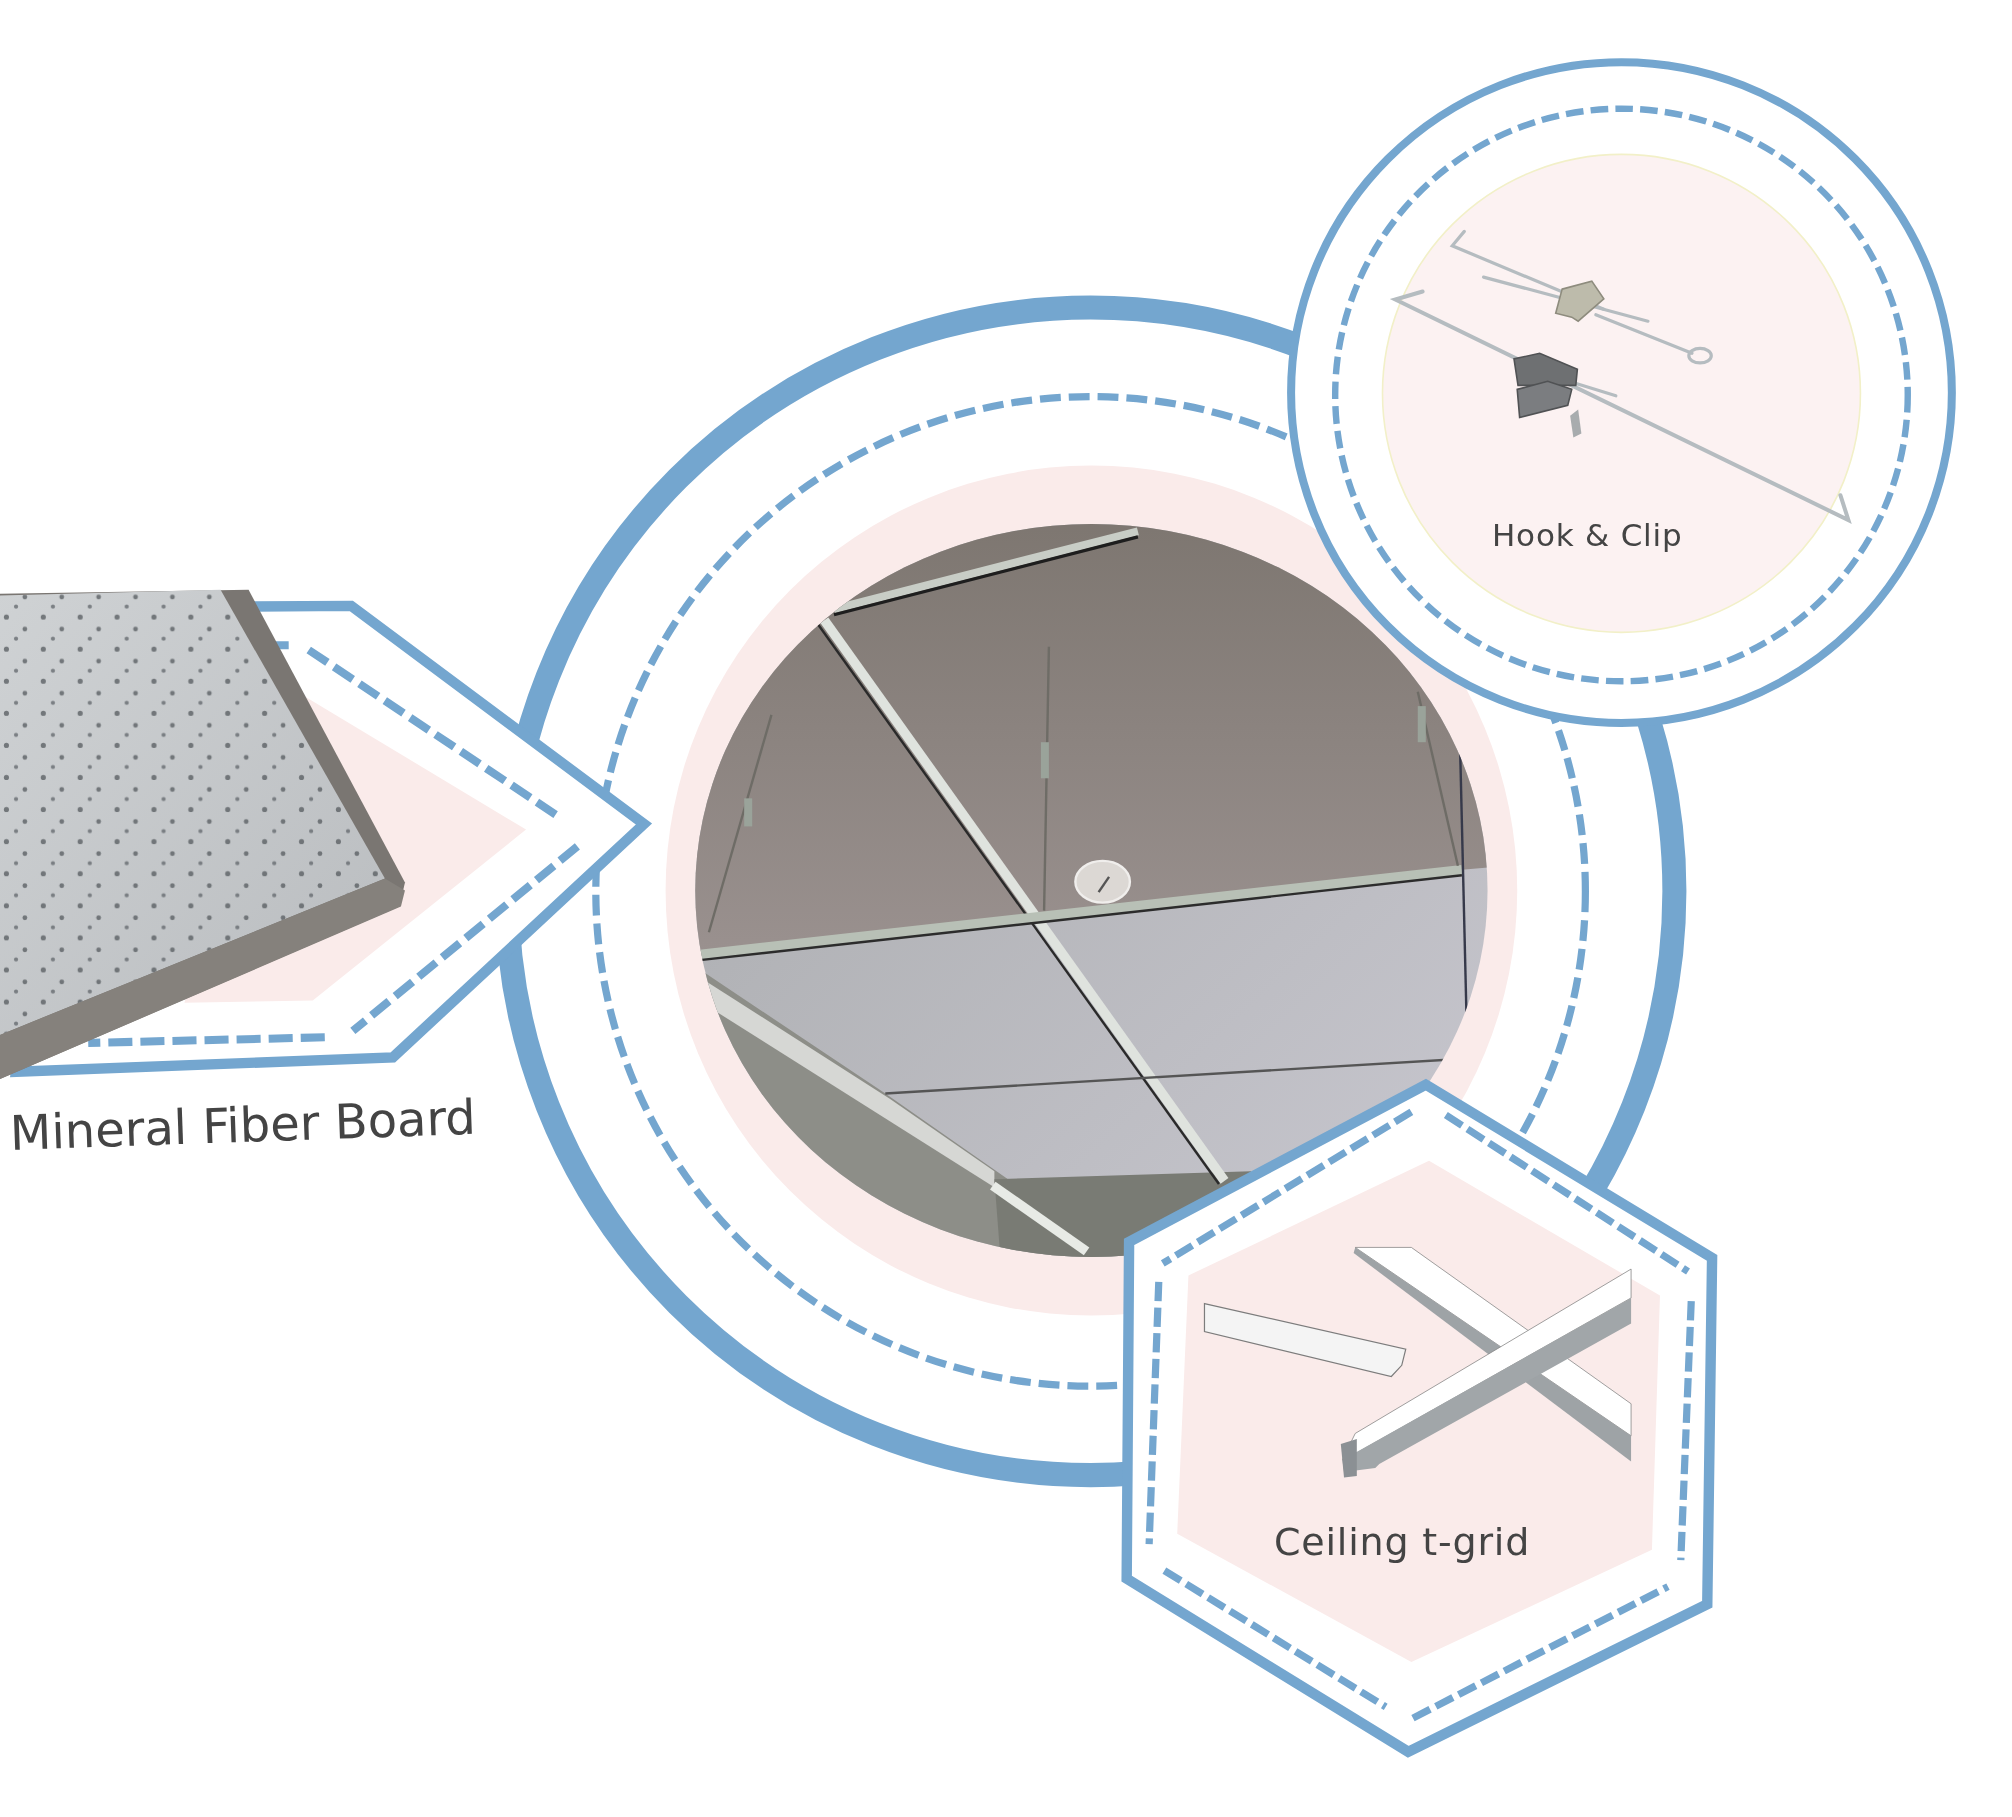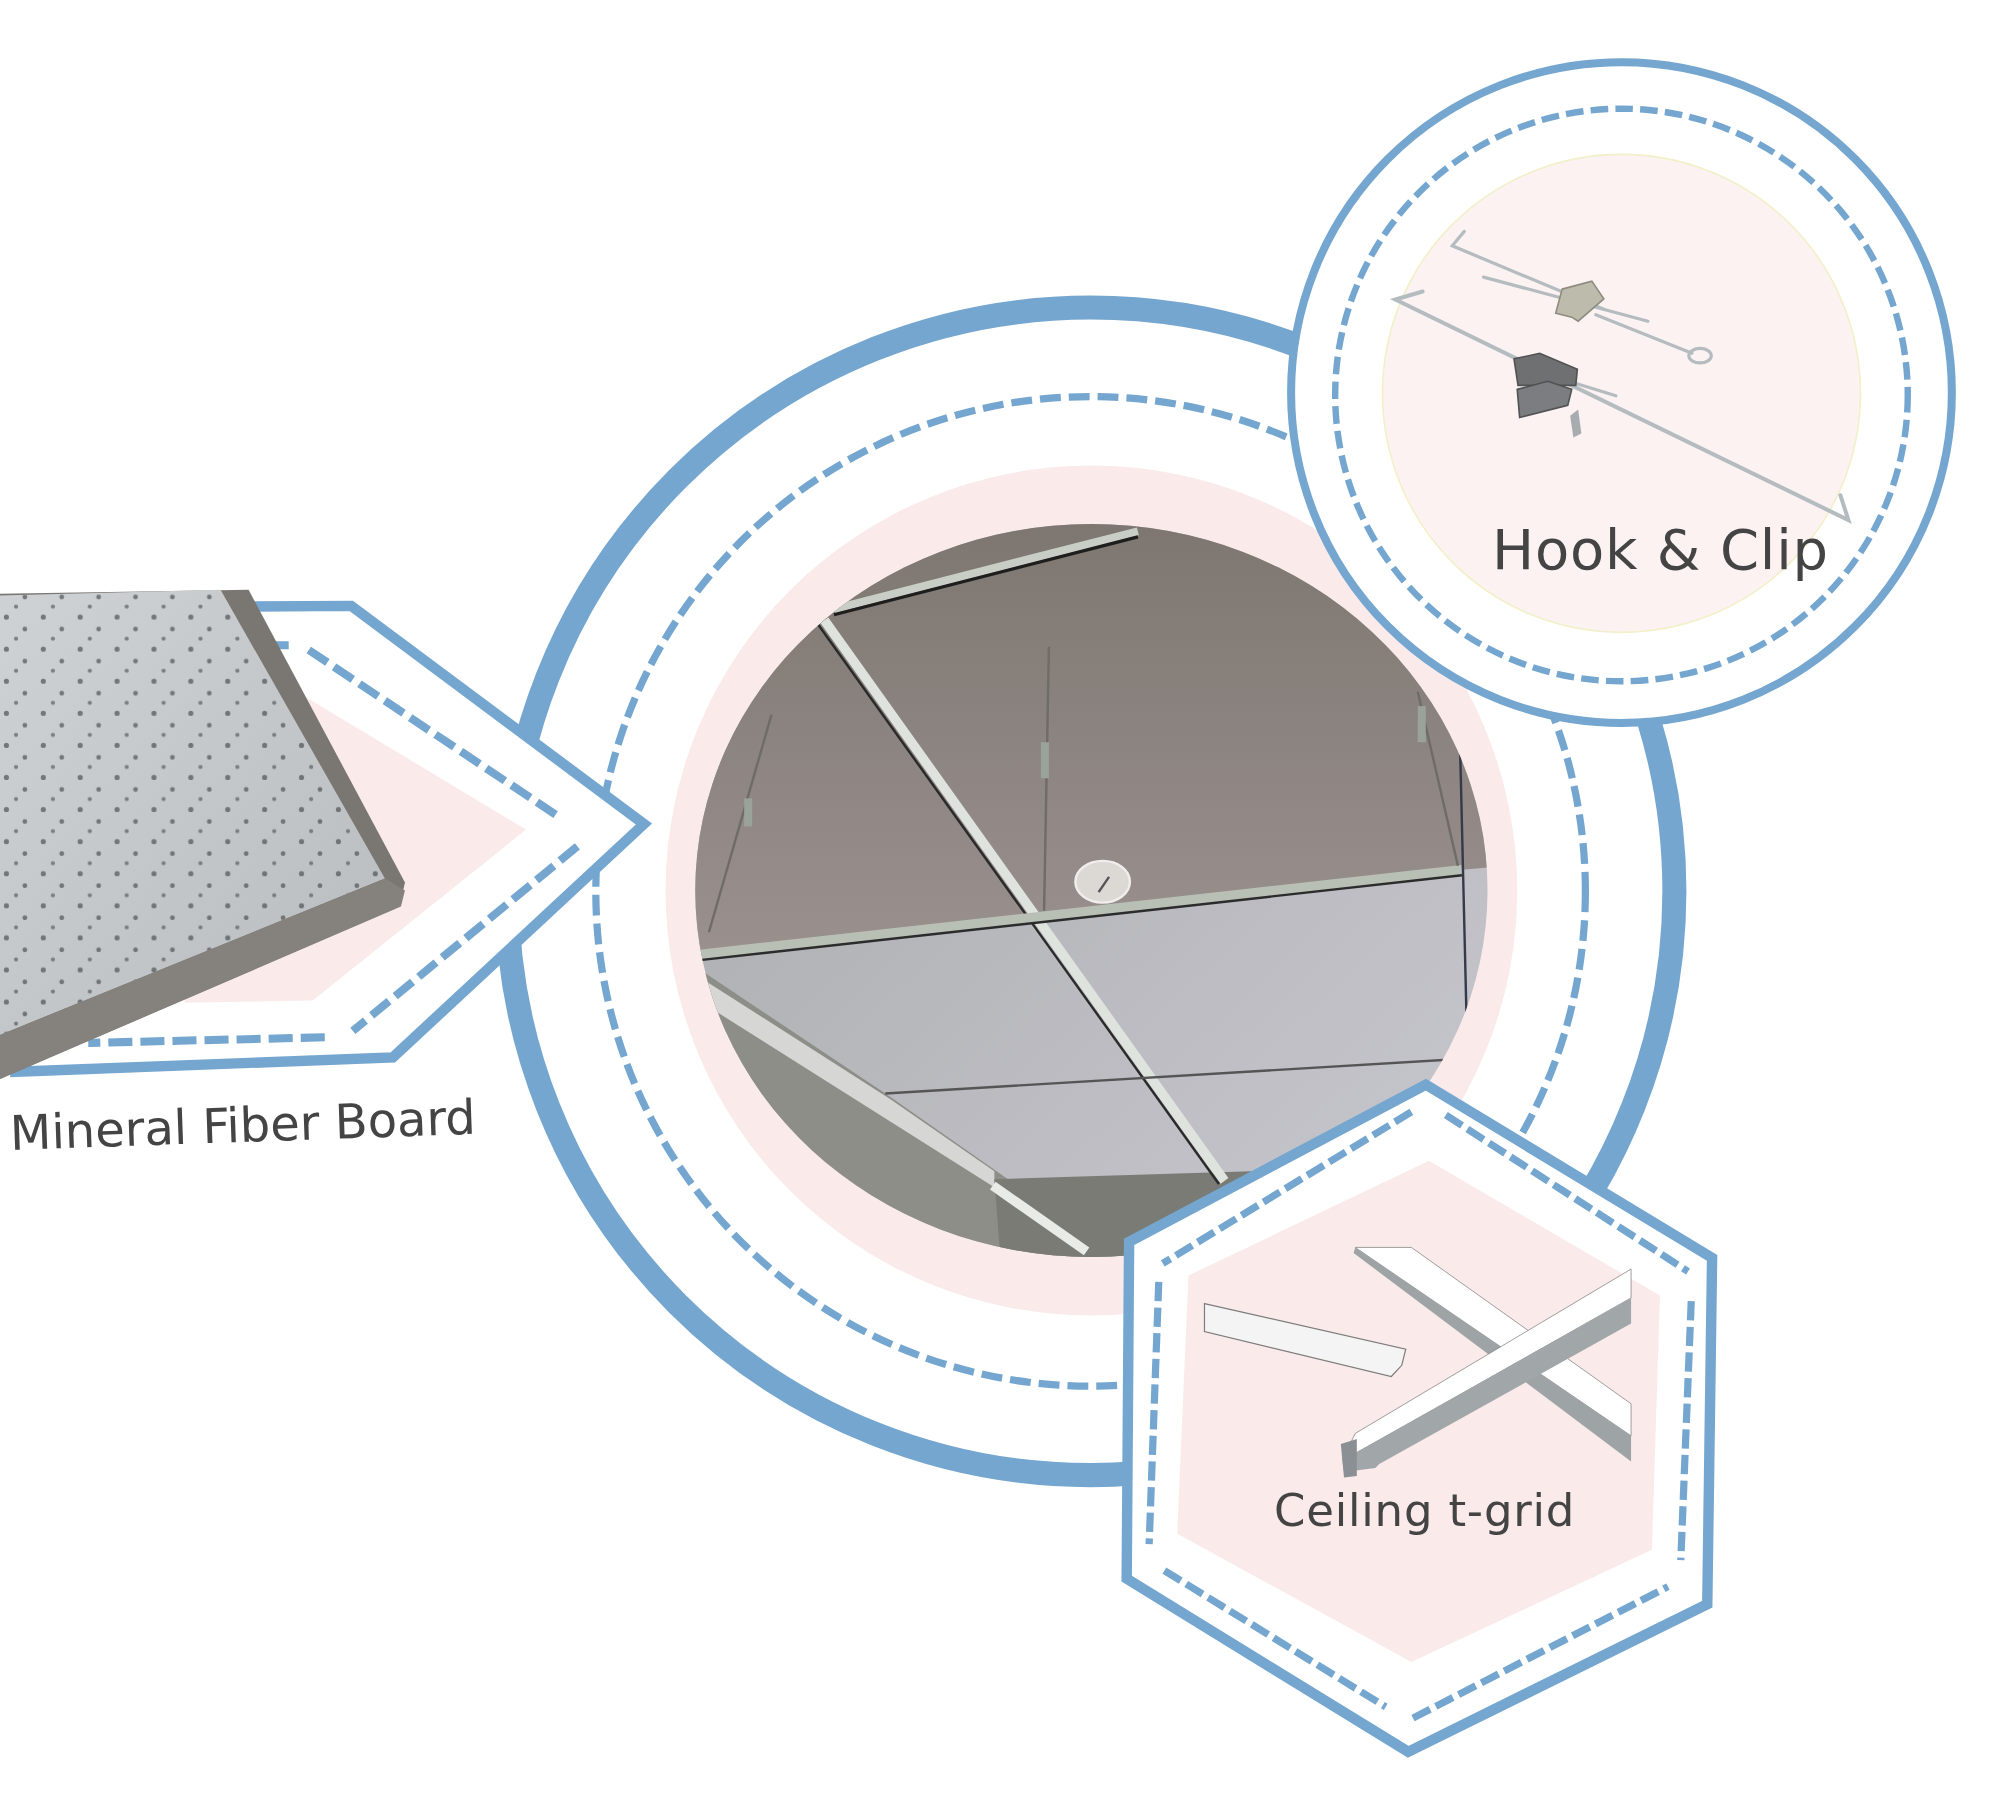--- a/index.html
+++ b/index.html
@@ -1,21 +1,21 @@
 <!DOCTYPE html>
 <html style="font-size:13px"><head>
 <meta charset="utf-8">
 <style>
   html, body { margin: 0; padding: 0; background: #ffffff; }
   body { width: 2012px; height: 1818px; position: relative; overflow: hidden; font-family: "DejaVu Sans", "Liberation Sans", sans-serif; }
   #stage { position: absolute; left: 0; top: 0; width: 2012px; height: 1818px; }
   .label { position: absolute; color: #444444; white-space: nowrap; font-family: "DejaVu Sans", sans-serif; }
   #label-mineral { left: 11.2px; top: 1105px; font-size: 48px; transform: rotate(-2deg); transform-origin: left bottom; letter-spacing: 0px; }
-  #label-hook { left: 1492px; top: 517px; font-size: 56px; letter-spacing: 0.8px; }
-  #label-tgrid { left: 1274px; top: 1484px; font-size: 45px; letter-spacing: 0.8px; }
+  #label-hook { left: 1492px; top: 517px; font-size: 31px; letter-spacing: 0.8px; }
+  #label-tgrid { left: 1274px; top: 1520px; font-size: 38px; letter-spacing: 0.8px; }
 </style>
 </head>
 <body>
 
 <svg id="stage" viewBox="0 0 2509 2266" width="2012" height="1818" xmlns="http://www.w3.org/2000/svg">
   <defs>
     <clipPath id="photoClip">
         <ellipse cx="1361" cy="1110" rx="494" ry="457"></ellipse>
       </clipPath>
     <linearGradient id="ceilTop" x1="0" y1="0" x2="0" y2="1">

